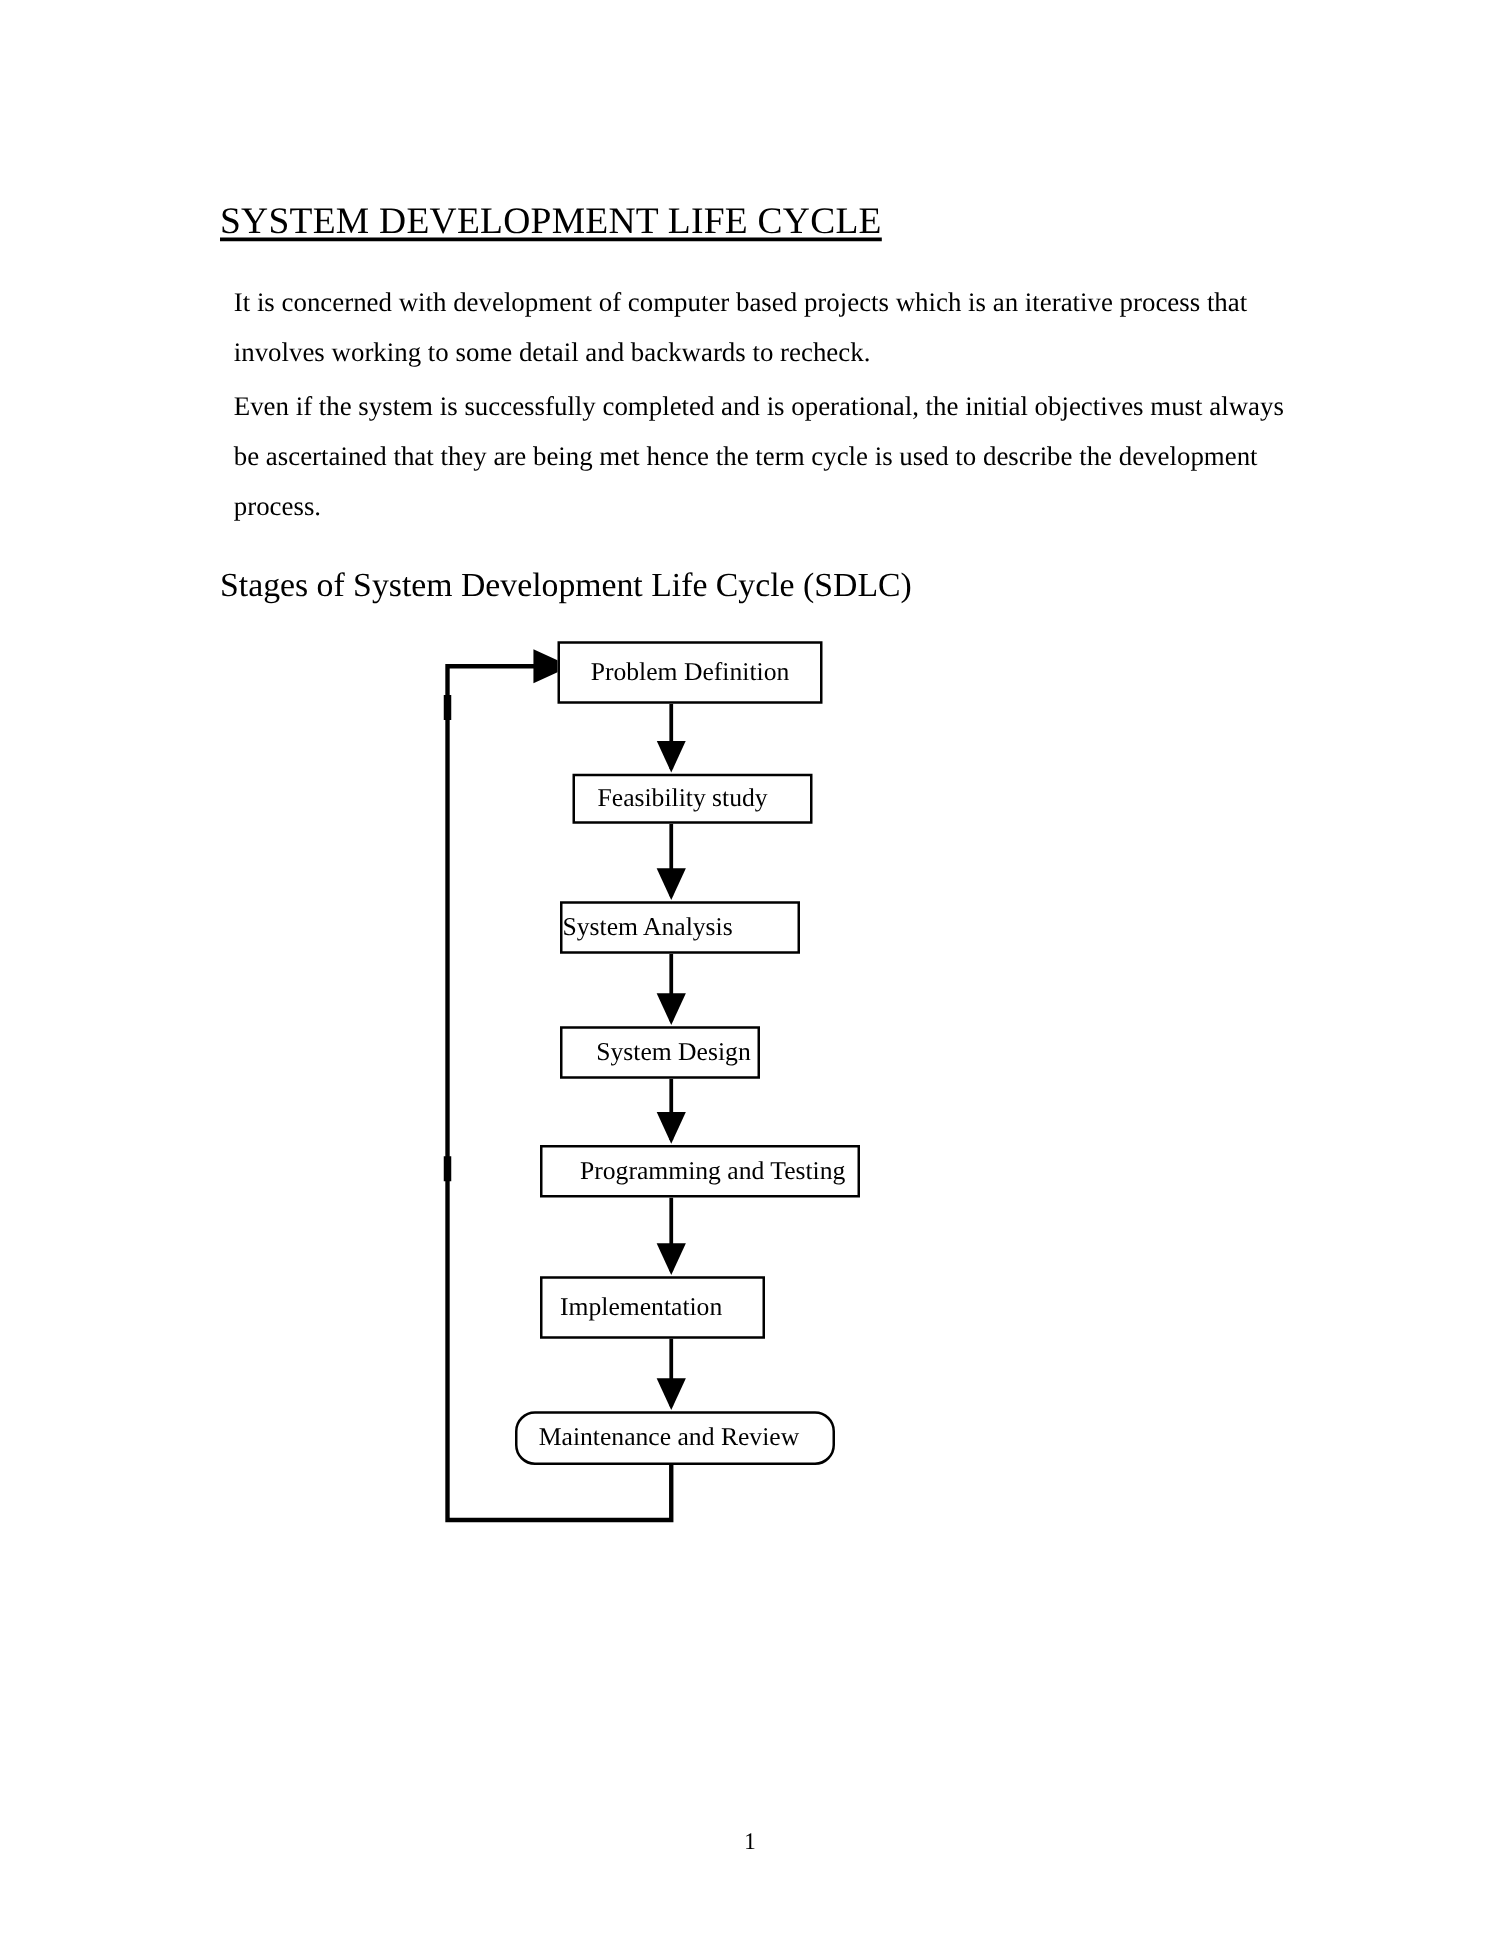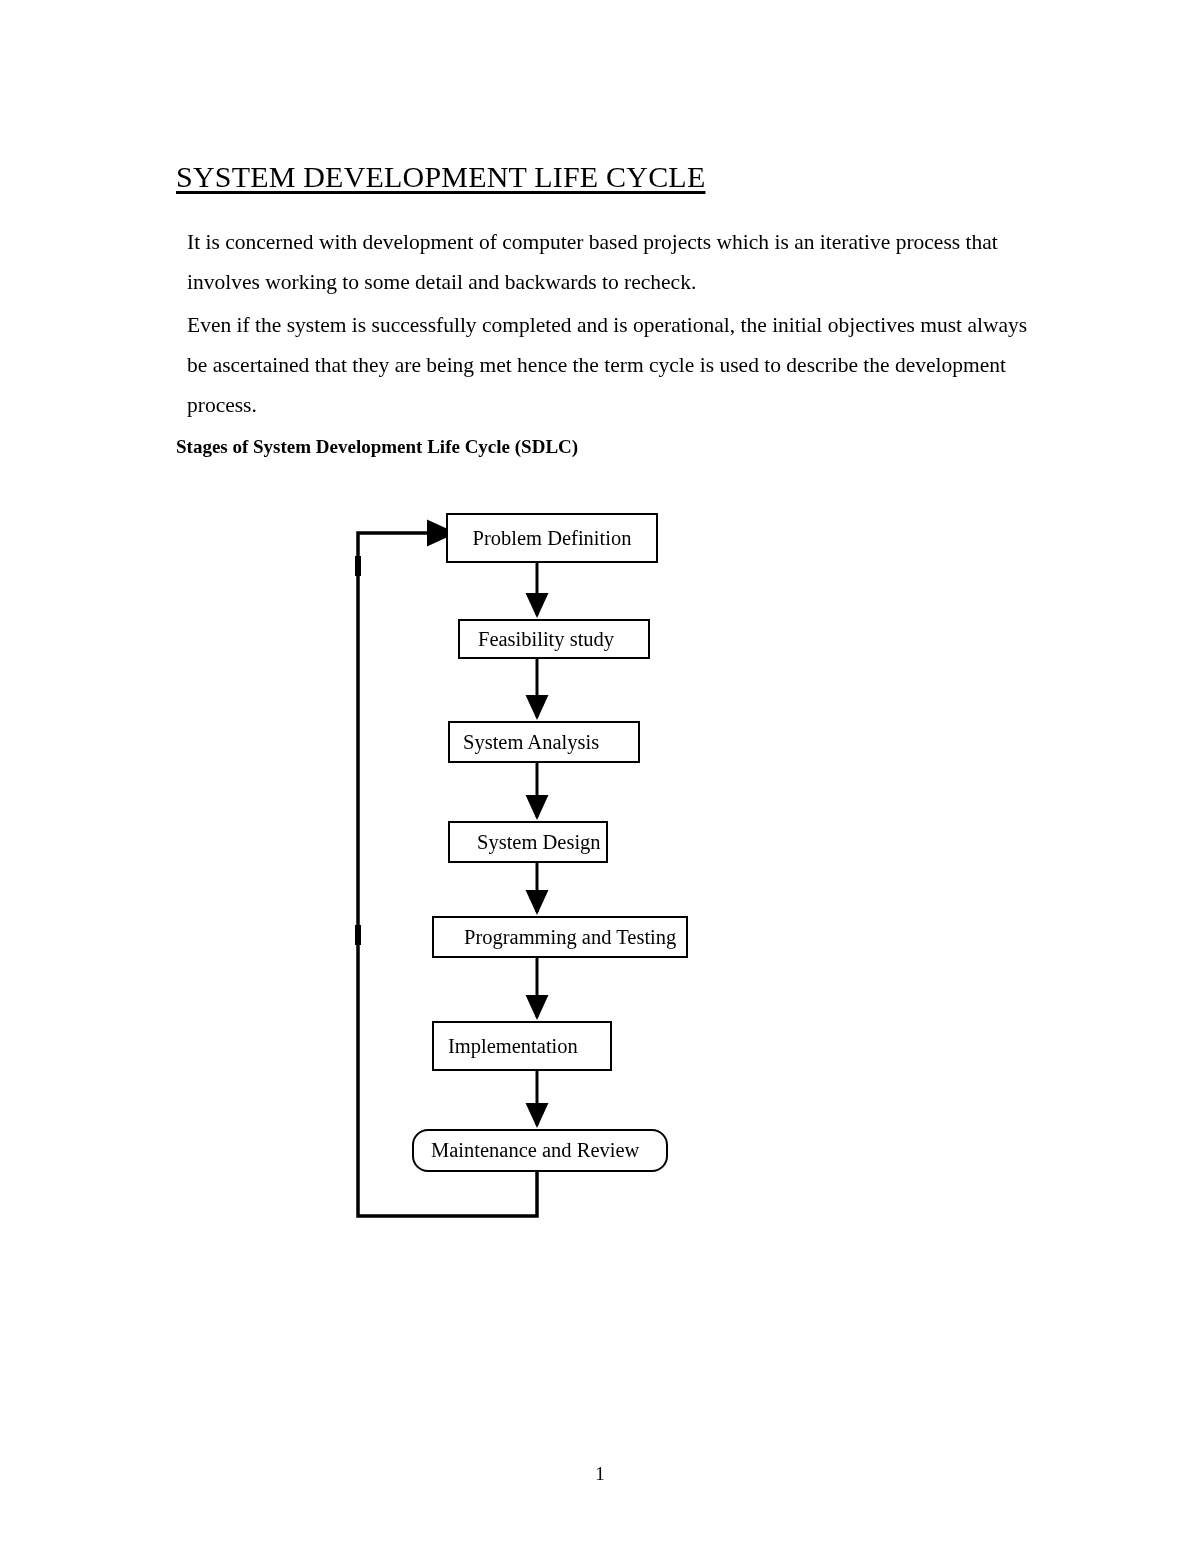--- a/index.html
+++ b/index.html
@@ -41,23 +41,23 @@
     line-height: 40px;
     text-align: left;
     margin-left: 11px;
   }
   .para-1 { top: 200px; }
   .para-2 { top: 283px; }
 
   .section-heading {
     position: absolute;
     left: 176px;
-    top: 420px;
-    font-size: 19px;
-    font-weight: bold;
+    top: 431px;
+    font-size: 27px;
+    font-weight: normal;
     white-space: nowrap;
   }
 
   .page-number {
     position: absolute;
     left: 0;
     top: 1463px;
     width: 1200px;
     text-align: center;
     font-size: 19px;
@@ -84,21 +84,21 @@
     font-size: 20.5px;
     line-height: 1;
     white-space: nowrap;
     pointer-events: auto;
   }
   .fc-box span { display: inline-block; }
 
   
   .box-problem      { left: 446px; top: 513px;  width: 212px; height: 50px;  justify-content: center; }
   .box-feasibility  { left: 458px; top: 619px;  width: 192px; height: 40px;  padding-left: 18px; }
-  .box-analysis     { left: 448px; top: 721px;  width: 192px; height: 42px;  padding-left: 13px; }
+  .box-analysis     { left: 448px; top: 721px;  width: 192px; height: 42px;  }
   .box-design       { left: 448px; top: 821px;  width: 160px; height: 42px;  padding-left: 27px; }
   .box-programming  { left: 432px; top: 916px;  width: 256px; height: 42px;  padding-left: 30px; }
   .box-implementation { left: 432px; top: 1021px; width: 180px; height: 50px; padding-left: 14px; }
   .box-maintenance  { left: 412px; top: 1129px; width: 256px; height: 43px;  padding-left: 17px; border-radius: 16px; }
 </style>
 </head>
 <body>
 
 <div class="page">
 

